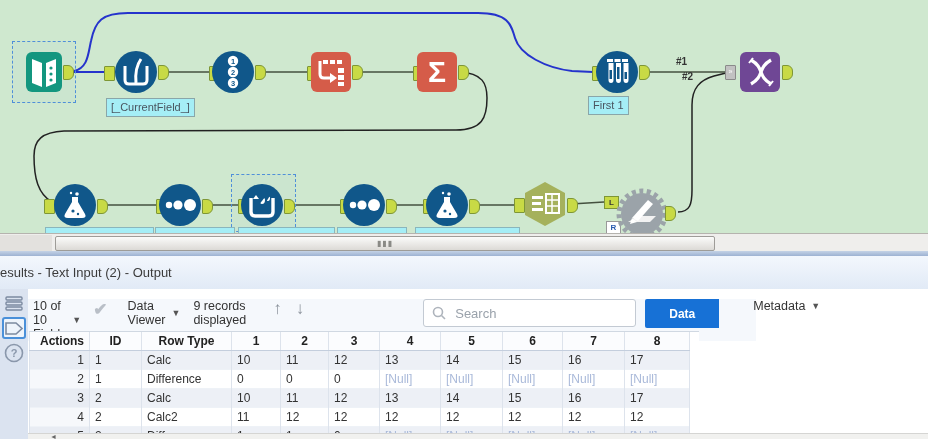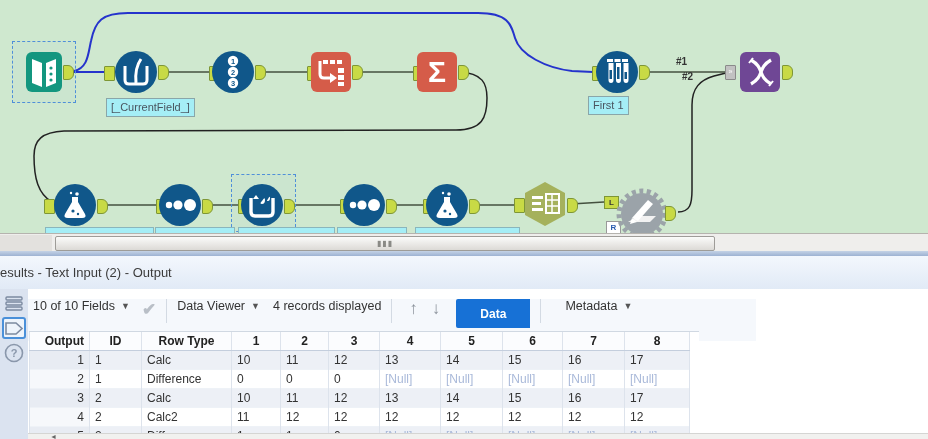--- a/index.html
+++ b/index.html
@@ -308,24 +308,31 @@
     <div style="display:flex;align-items:center;margin-left:5px;">
       <span>10 of 10 Fields</span>
       <span class="drop-caret">▼</span>
     </div>
     <span class="tb-check">✔</span>
     <div class="sep"></div>
     <div style="display:flex;align-items:center;">
       <span>Data Viewer</span>
       <span class="drop-caret">▼</span>
     </div>
-    <span style="margin-left:13px;">4 records displayed</span>
+    <span style="margin-left:13px;">9 records displayed</span>
     <div class="sep"></div>
     <span class="tb-arrow">↑</span>
     <span class="tb-arrow">↓</span>
+    <div id="search-box">
+      <svg width="14" height="14">
+          <circle cx="6" cy="6" r="4.5" fill="none" stroke="#aeb4bc" stroke-width="1.6"></circle>
+          <line x1="9.5" y1="9.5" x2="13" y2="13" stroke="#aeb4bc" stroke-width="1.6"></line>
+        </svg>
+      <input type="text" placeholder="Search" style="">
+    </div>
     <div class="seg data">Data</div>
     <div class="sep"></div>
     <div id="actions">
       <span>Metadata</span>
       <span class="drop-caret">▼</span>
     </div>
   </div>
 
   <div id="table-wrap">
     <table>
@@ -337,21 +344,21 @@
           <col style="width:48px">
           <col style="width:51px">
           <col style="width:61px">
           <col style="width:62px">
           <col style="width:60px">
           <col style="width:62px">
           <col style="width:65px">
         </colgroup>
       <thead>
           <tr id="head-row">
-            <th class="rec">Output</th>
+            <th class="rec">Actions</th>
             <th>ID</th>
             <th>Row Type</th>
             <th>1</th>
             <th>2</th>
             <th>3</th>
             <th>4</th>
             <th>5</th>
             <th>6</th>
             <th>7</th>
             <th>8</th>

